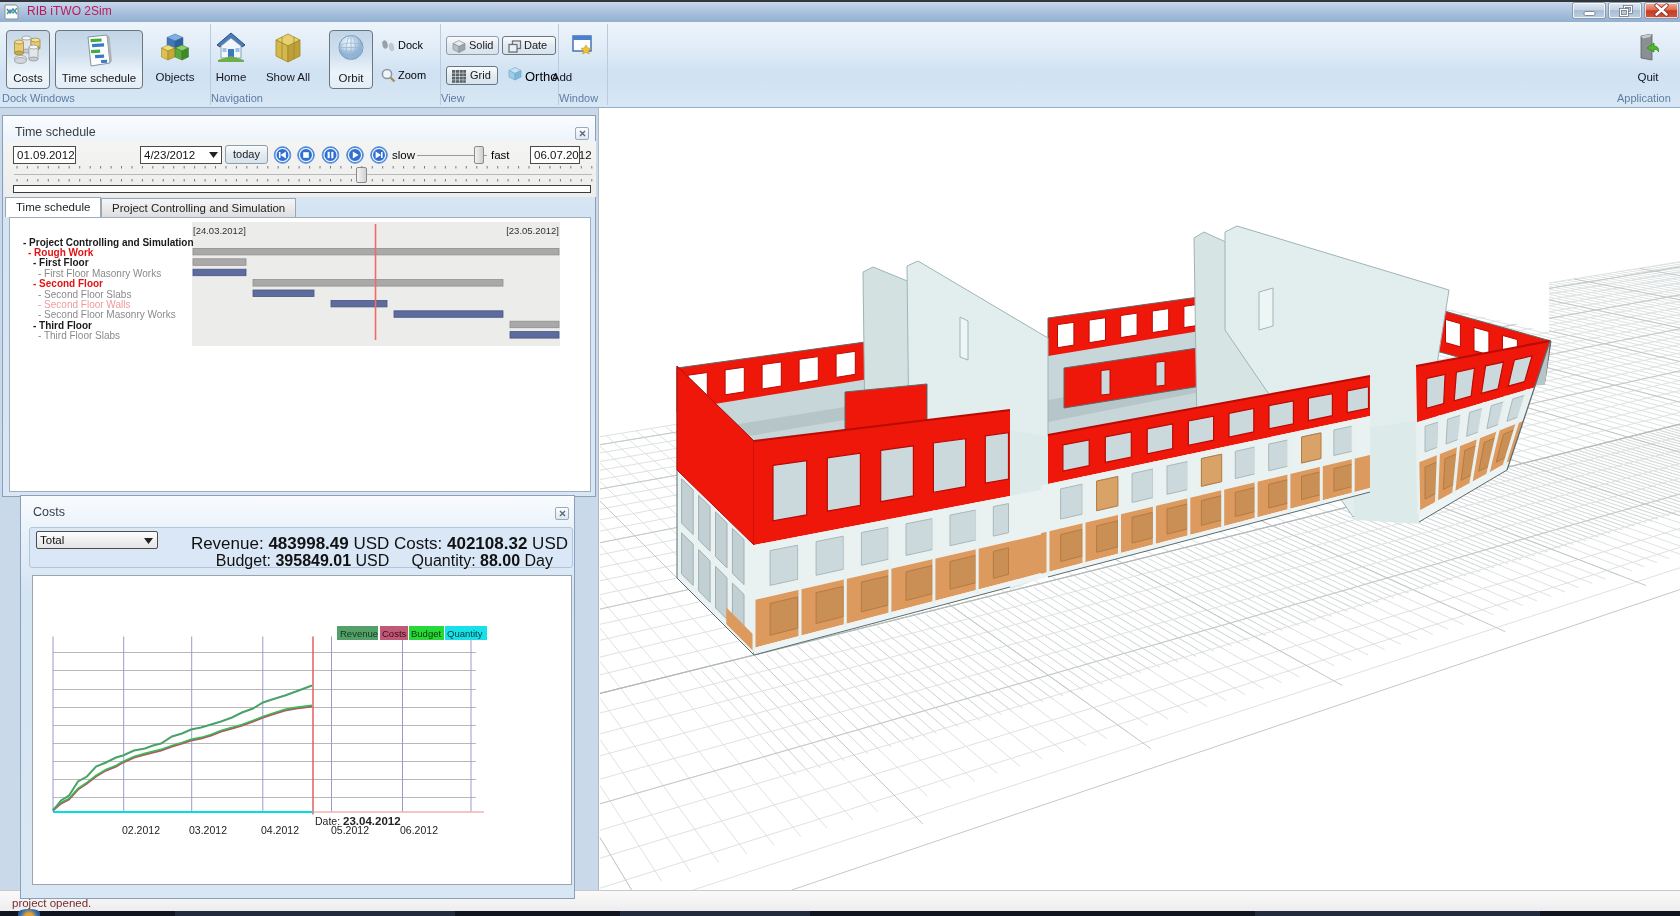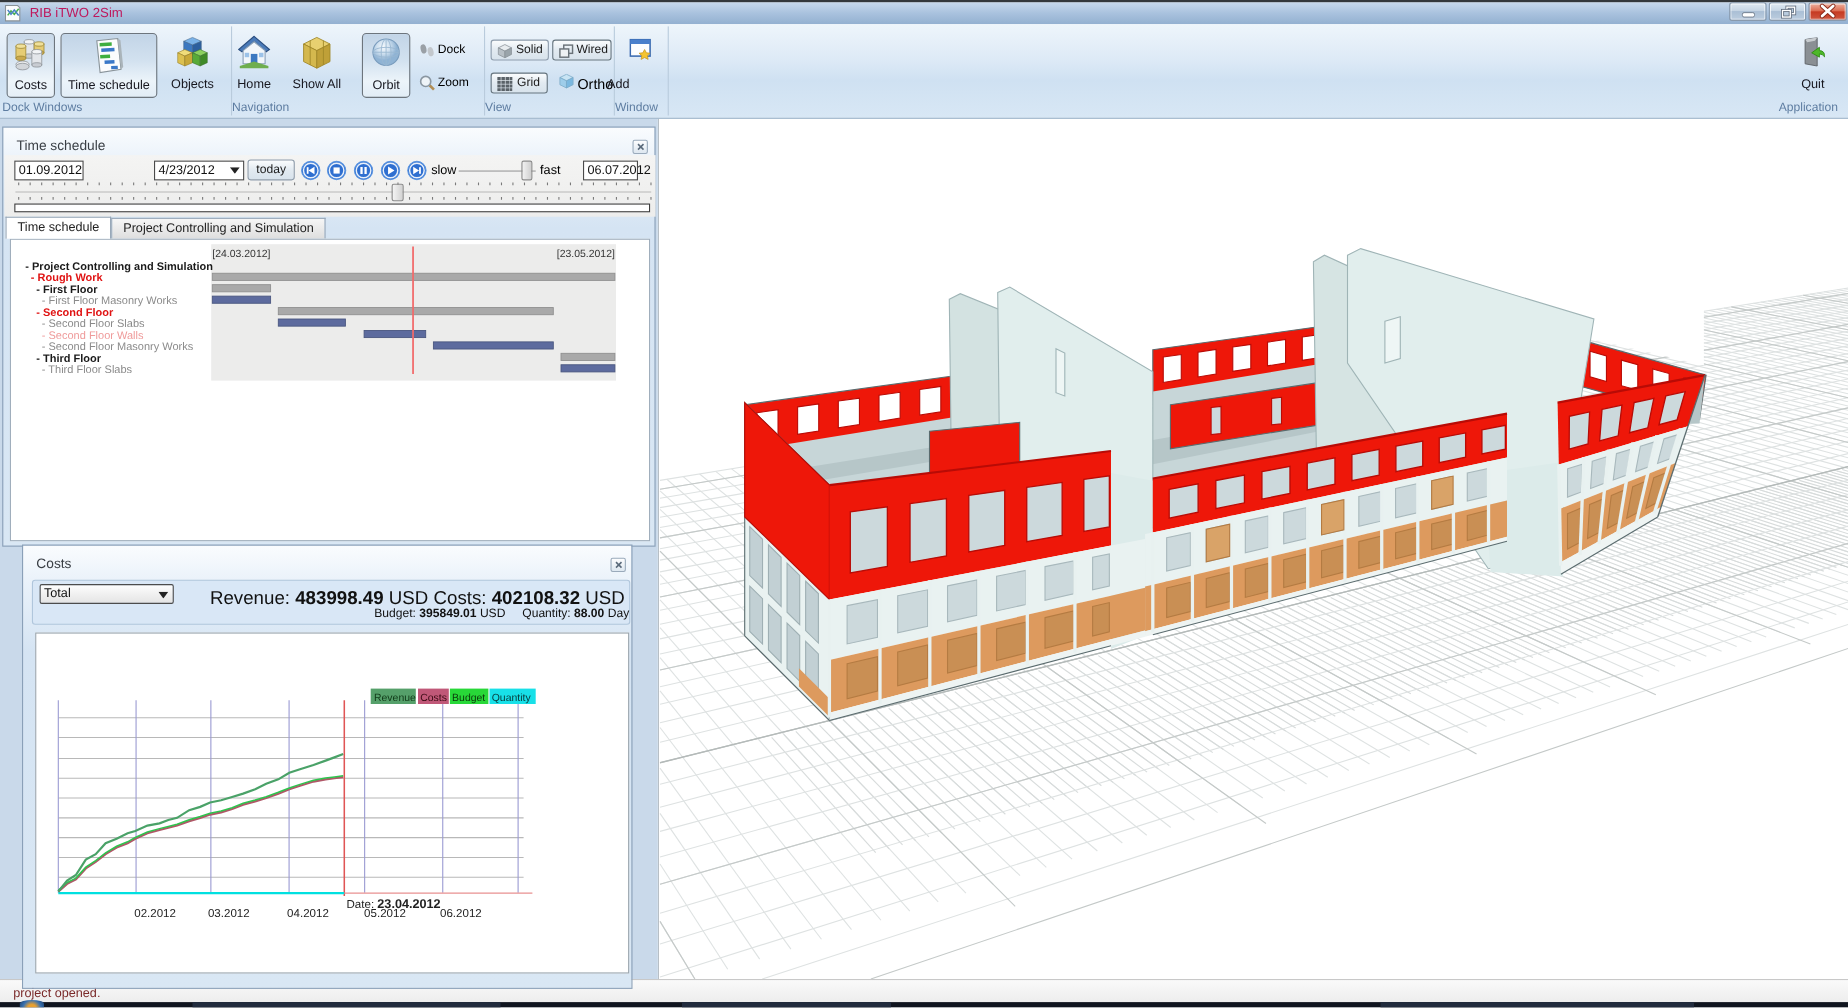--- a/index.html
+++ b/index.html
@@ -665,21 +665,21 @@
 <polygon points="1,3.5 7,6.5 7,12.5 1,9.5" fill="#b8c0c6" stroke="#8a9298" stroke-width="0.7"></polygon>
 <polygon points="13,3.5 7,6.5 7,12.5 13,9.5" fill="#9aa4aa" stroke="#8a9298" stroke-width="0.7"></polygon>
 </svg></span>
     <span style="position:absolute;left:22px;top:2px">Solid</span>
   </div>
 <div class="abs smallbtn sel" style="left:502px;top:36px;width:54px">
     <span style="position:absolute;left:5px;top:3px"><svg width="14" height="13" viewBox="0 0 14 13">
 <rect x="4.5" y="1" width="8" height="7.5" fill="none" stroke="#6a7278" stroke-width="1.3"></rect>
 <rect x="1" y="4.5" width="8" height="7.5" fill="#eef1f3" stroke="#6a7278" stroke-width="1.3"></rect>
 </svg></span>
-    <span style="position:absolute;left:21px;top:2px">Wired</span>
+    <span style="position:absolute;left:21px;top:2px">Date</span>
   </div>
 <div class="abs smallbtn sel" style="left:446px;top:66px;width:52px">
     <span style="position:absolute;left:5px;top:3px"><svg width="14" height="13" viewBox="0 0 14 13">
 <g fill="#5a6268">
           <rect x="0" y="0" width="3.2" height="2.8"></rect>
           <rect x="3.8" y="0" width="3.2" height="2.8"></rect>
           <rect x="7.6" y="0" width="3.2" height="2.8"></rect>
           <rect x="11.2" y="0" width="2.8" height="2.8"></rect>
 <rect x="0" y="3.4" width="3.2" height="2.8"></rect>
           <rect x="3.8" y="3.4" width="3.2" height="2.8"></rect>
@@ -921,21 +921,21 @@
 <div class="abs panel" style="left:20px;top:495px;width:555px;height:404px">
   <div class="ptitle">Costs</div>
   <div class="pclose" style="left:534px;top:11px"><svg width="7" height="7" style="margin-top:2px">
         <path d="M1 1 L6 6 M6 1 L1 6" stroke="#5a6a7a" stroke-width="1.4"></path>
       </svg></div>
   <div class="infobar">
     <div class="dtbox" style="left:6px;top:3px;width:122px;border-radius:2px;background:linear-gradient(#fdfdfd,#e4e4e4);border:1.2px solid #4c4c4c">Total<svg style="position:absolute;right:4px;top:6px" width="9" height="6">
           <polygon points="0,0 9,0 4.5,6" fill="#222"></polygon>
         </svg></div>
     <div class="abs" style="right:4px;top:6px;font-size:17px;color:#111;text-align:right">Revenue: <b>483998.49</b> USD Costs: <b>402108.32</b> USD</div>
-    <div class="abs" style="right:0;top:24px;font-size:11px;color:#111;text-align:right">Budget: <b>395849.01</b> USD &nbsp;&nbsp;&nbsp; Quantity: <b>88.00</b> Day</div>
+    <div class="abs" style="right:19px;top:24px;font-size:16px;color:#111;text-align:right">Budget: <b>395849.01</b> USD &nbsp;&nbsp;&nbsp; Quantity: <b>88.00</b> Day</div>
   </div>
   <div class="chartbox">
     <svg width="538" height="308">
       <line x1="20" y1="76.5" x2="443" y2="76.5" stroke="#b8b8b8" stroke-width="1"></line>
 <line x1="20" y1="94.5" x2="443" y2="94.5" stroke="#b8b8b8" stroke-width="1"></line>
 <line x1="20" y1="113.5" x2="443" y2="113.5" stroke="#b8b8b8" stroke-width="1"></line>
 <line x1="20" y1="131.5" x2="443" y2="131.5" stroke="#b8b8b8" stroke-width="1"></line>
 <line x1="20" y1="149.5" x2="443" y2="149.5" stroke="#b8b8b8" stroke-width="1"></line>
 <line x1="20" y1="167.5" x2="443" y2="167.5" stroke="#b8b8b8" stroke-width="1"></line>
 <line x1="20" y1="185.5" x2="443" y2="185.5" stroke="#b8b8b8" stroke-width="1"></line>

